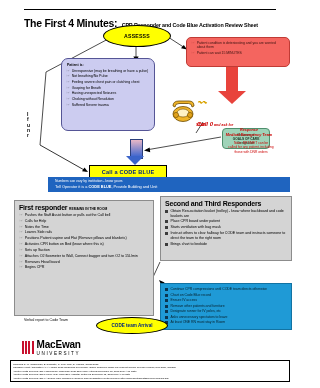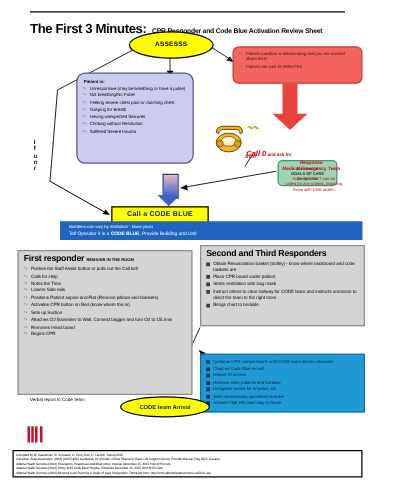--- a/index.html
+++ b/index.html
@@ -154,21 +154,21 @@
   .if-label{position:absolute;left:27px;top:112px;font-size:5px;font-weight:bold;}
   .if-label span{display:block;line-height:1.05;}
 </style>
 </head>
 <body>
 
 <div class="page">
 
   <div class="rule-top"></div>
   <div class="title-wrap">
-    <span class="title-main">The First 3 Minutes:</span>
+    <span class="title-main">The First 4 Minutes:</span>
     <span class="title-sub">CPR Responder and Code Blue Activation Review Sheet</span>
   </div>
 
   <svg class="connectors" width="300" height="388">
     <line x1="110" y1="38" x2="46" y2="72" stroke="#000" stroke-width="0.7"></line>
     <line x1="46" y1="72" x2="40" y2="145" stroke="#000" stroke-width="0.7"></line>
     <line x1="136" y1="45" x2="136" y2="60" stroke="#000" stroke-width="0.7"></line>
     <polygon points="136,62 133.4,56.5 138.6,56.5" fill="#000"></polygon>
     <line x1="168" y1="37" x2="185" y2="48" stroke="#000" stroke-width="0.7"></line>
     <polygon points="187,49.5 181,48.3 183.8,45.1" fill="#000"></polygon>
@@ -404,20 +404,24 @@
     <span>CODE team Arrival</span>
   </div>
 
   <div class="logo">
     <div class="logo-bars">
       <i></i>
         <i></i>
         <i></i>
         <i></i>
     </div>
+    <div>
+      <div class="logo-name">MacEwan</div>
+      <div class="logo-sub">UNIVERSITY</div>
+    </div>
   </div>
 
   <div class="footer">
     <div id="footer-lines">
         <div>Compiled by M. Casselman, B. Schwartz, C. Perry Dick, D. Landon, Spring 2015</div>
         <div>Canadian Heart Association (AHA) (2015) 2015 Guidelines for provider. Online Resource: Basic Life Support Course Provider Manual, Reg 2015, Canada</div>
         <div>Alberta Health Services (2014) Emergency Response Code Blue policy. Internal December 15, 2015 from AHS Insite</div>
         <div>Alberta Health Services (2013) Policy 1134 Code Blue Hospital. Retrieved December 15, 2015 from AHS Insite</div>
         <div>Alberta Health Services (2014) Advance Care Planning &amp; Goals of Care Designation. Retrieved from: http://www.albertahealthservices.ca/GOC.asp</div>
       </div>

